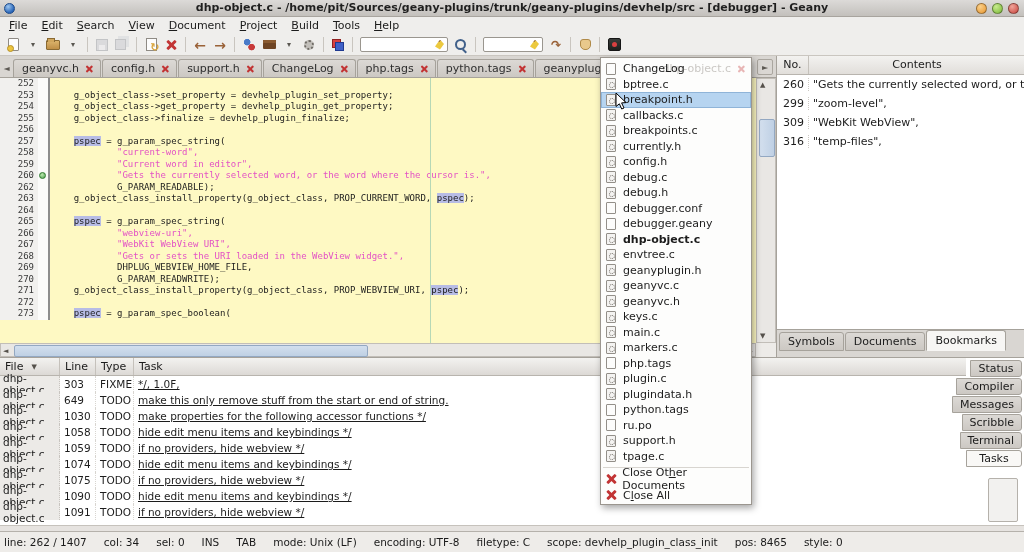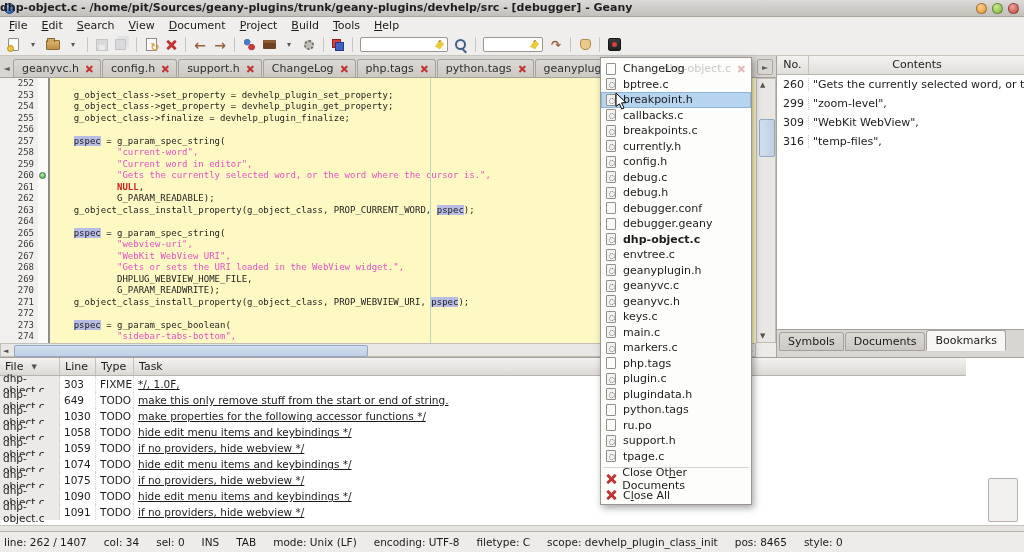--- a/index.html
+++ b/index.html
@@ -1,21 +1,21 @@
 <!DOCTYPE html>
 <html><head>
 <meta charset="utf-8">
 <style>
   html,body{margin:0;padding:0;background:#555;}
   #app{position:relative;width:1024px;height:552px;background:#edebe8;overflow:hidden;
        font-family:"DejaVu Sans","Liberation Sans",sans-serif;font-size:11px;color:#1c1c1c;}
   
   #titlebar{position:absolute;left:0;top:0;width:1024px;height:17px;
     background:linear-gradient(#dcdad8,#c3c0bc);border-bottom:1px solid #a8a49e;box-sizing:border-box;}
-  #title-text{position:absolute;left:0;right:0;top:1px;font-weight:bold;font-size:11px;color:#1f1f1f;}
+  #title-text{position:absolute;left:0;right:0;top:1px;text-align:center;font-weight:bold;font-size:11px;color:#1f1f1f;}
   #app-icon{position:absolute;left:4px;top:3px;width:11px;height:11px;border-radius:50%;
     background:radial-gradient(circle at 35% 30%,#9ec7f0,#2a66b8 70%);border:1px solid #1c4a8a;box-sizing:border-box;}
   #win-controls{position:absolute;right:5px;top:3px;display:flex;gap:5px;}
   .winbtn{width:11px;height:11px;border-radius:50%;box-sizing:border-box;border:1px solid rgba(0,0,0,.35);}
   .winbtn.min{background:radial-gradient(circle at 35% 30%,#fad08a,#e8962e);}
   .winbtn.max{background:radial-gradient(circle at 35% 30%,#c8eb8e,#7ab836);}
   .winbtn.close{background:radial-gradient(circle at 35% 30%,#f0a49a,#c8443c);}
   
   #menubar{position:absolute;left:0;top:17px;width:1024px;height:17px;background:#efeeec;
     display:flex;align-items:center;padding-left:2px;box-sizing:border-box;}
@@ -348,26 +348,20 @@
         <span class="gutline"></span>
         <span class="code"><span>            </span><span class="cs">"Current word in editor",</span></span>
       </div>
       <div class="code-row">
         <span class="ln">260</span>
         <span class="mk on"></span>
         <span class="gutline"></span>
         <span class="code"><span>            </span><span class="cs">"Gets the currently selected word, or the word where the cursor is.",</span></span>
       </div>
       <div class="code-row">
-        <span class="ln">261</span>
-        <span class="mk"></span>
-        <span class="gutline"></span>
-        <span class="code"><span>            </span><span class="ck">NULL</span><span>,</span></span>
-      </div>
-      <div class="code-row">
         <span class="ln">262</span>
         <span class="mk"></span>
         <span class="gutline"></span>
         <span class="code"><span>            G_PARAM_READABLE);</span></span>
       </div>
       <div class="code-row">
         <span class="ln">263</span>
         <span class="mk"></span>
         <span class="gutline"></span>
         <span class="code"><span>    g_object_class_install_property(g_object_class, PROP_CURRENT_WORD, </span><span class="chl">pspec</span><span>);</span></span>
@@ -424,26 +418,20 @@
         <span class="ln">272</span>
         <span class="mk"></span>
         <span class="gutline"></span>
         <span class="code"></span>
       </div>
       <div class="code-row">
         <span class="ln">273</span>
         <span class="mk"></span>
         <span class="gutline"></span>
         <span class="code"><span>    </span><span class="chl">pspec</span><span> = g_param_spec_boolean(</span></span>
-      </div>
-      <div class="code-row">
-        <span class="ln">274</span>
-        <span class="mk"></span>
-        <span class="gutline"></span>
-        <span class="code"><span>            </span><span class="cs">"sidebar-tabs-bottom",</span></span>
       </div>
       <div id="longline"></div>
     </div>
 
   <div id="vscroll">
     <div class="sb-btn" style="left:3px;top:2px;">▲</div>
     <div id="vthumb"></div>
     <div class="sb-btn" style="left:3px;bottom:2px;">▼</div>
   </div>
   <div id="hscroll">
@@ -545,20 +533,28 @@
             <div class="tc-task">hide edit menu items and keybindings */</div>
           </div>
           <div class="t-row">
             <div class="tc-file">dhp-object.c</div>
             <div class="tc-line">1091</div>
             <div class="tc-type">TODO</div>
             <div class="tc-task">if no providers, hide webview */</div>
           </div>
         </div>
     </div>
+    <div id="vtabs">
+        <div class="vtab">Status</div>
+        <div class="vtab">Compiler</div>
+        <div class="vtab">Messages</div>
+        <div class="vtab">Scribble</div>
+        <div class="vtab">Terminal</div>
+        <div class="vtab active">Tasks</div>
+      </div>
     <div id="tasks-scrollbar"></div>
   </div>
 
   <div id="resize-strip"></div>
   <div id="statusbar">
       <span class="st-seg">line: 262 / 1407</span>
       <span class="st-seg">col: 34</span>
       <span class="st-seg">sel: 0</span>
       <span class="st-seg">INS</span>
       <span class="st-seg">TAB</span>

